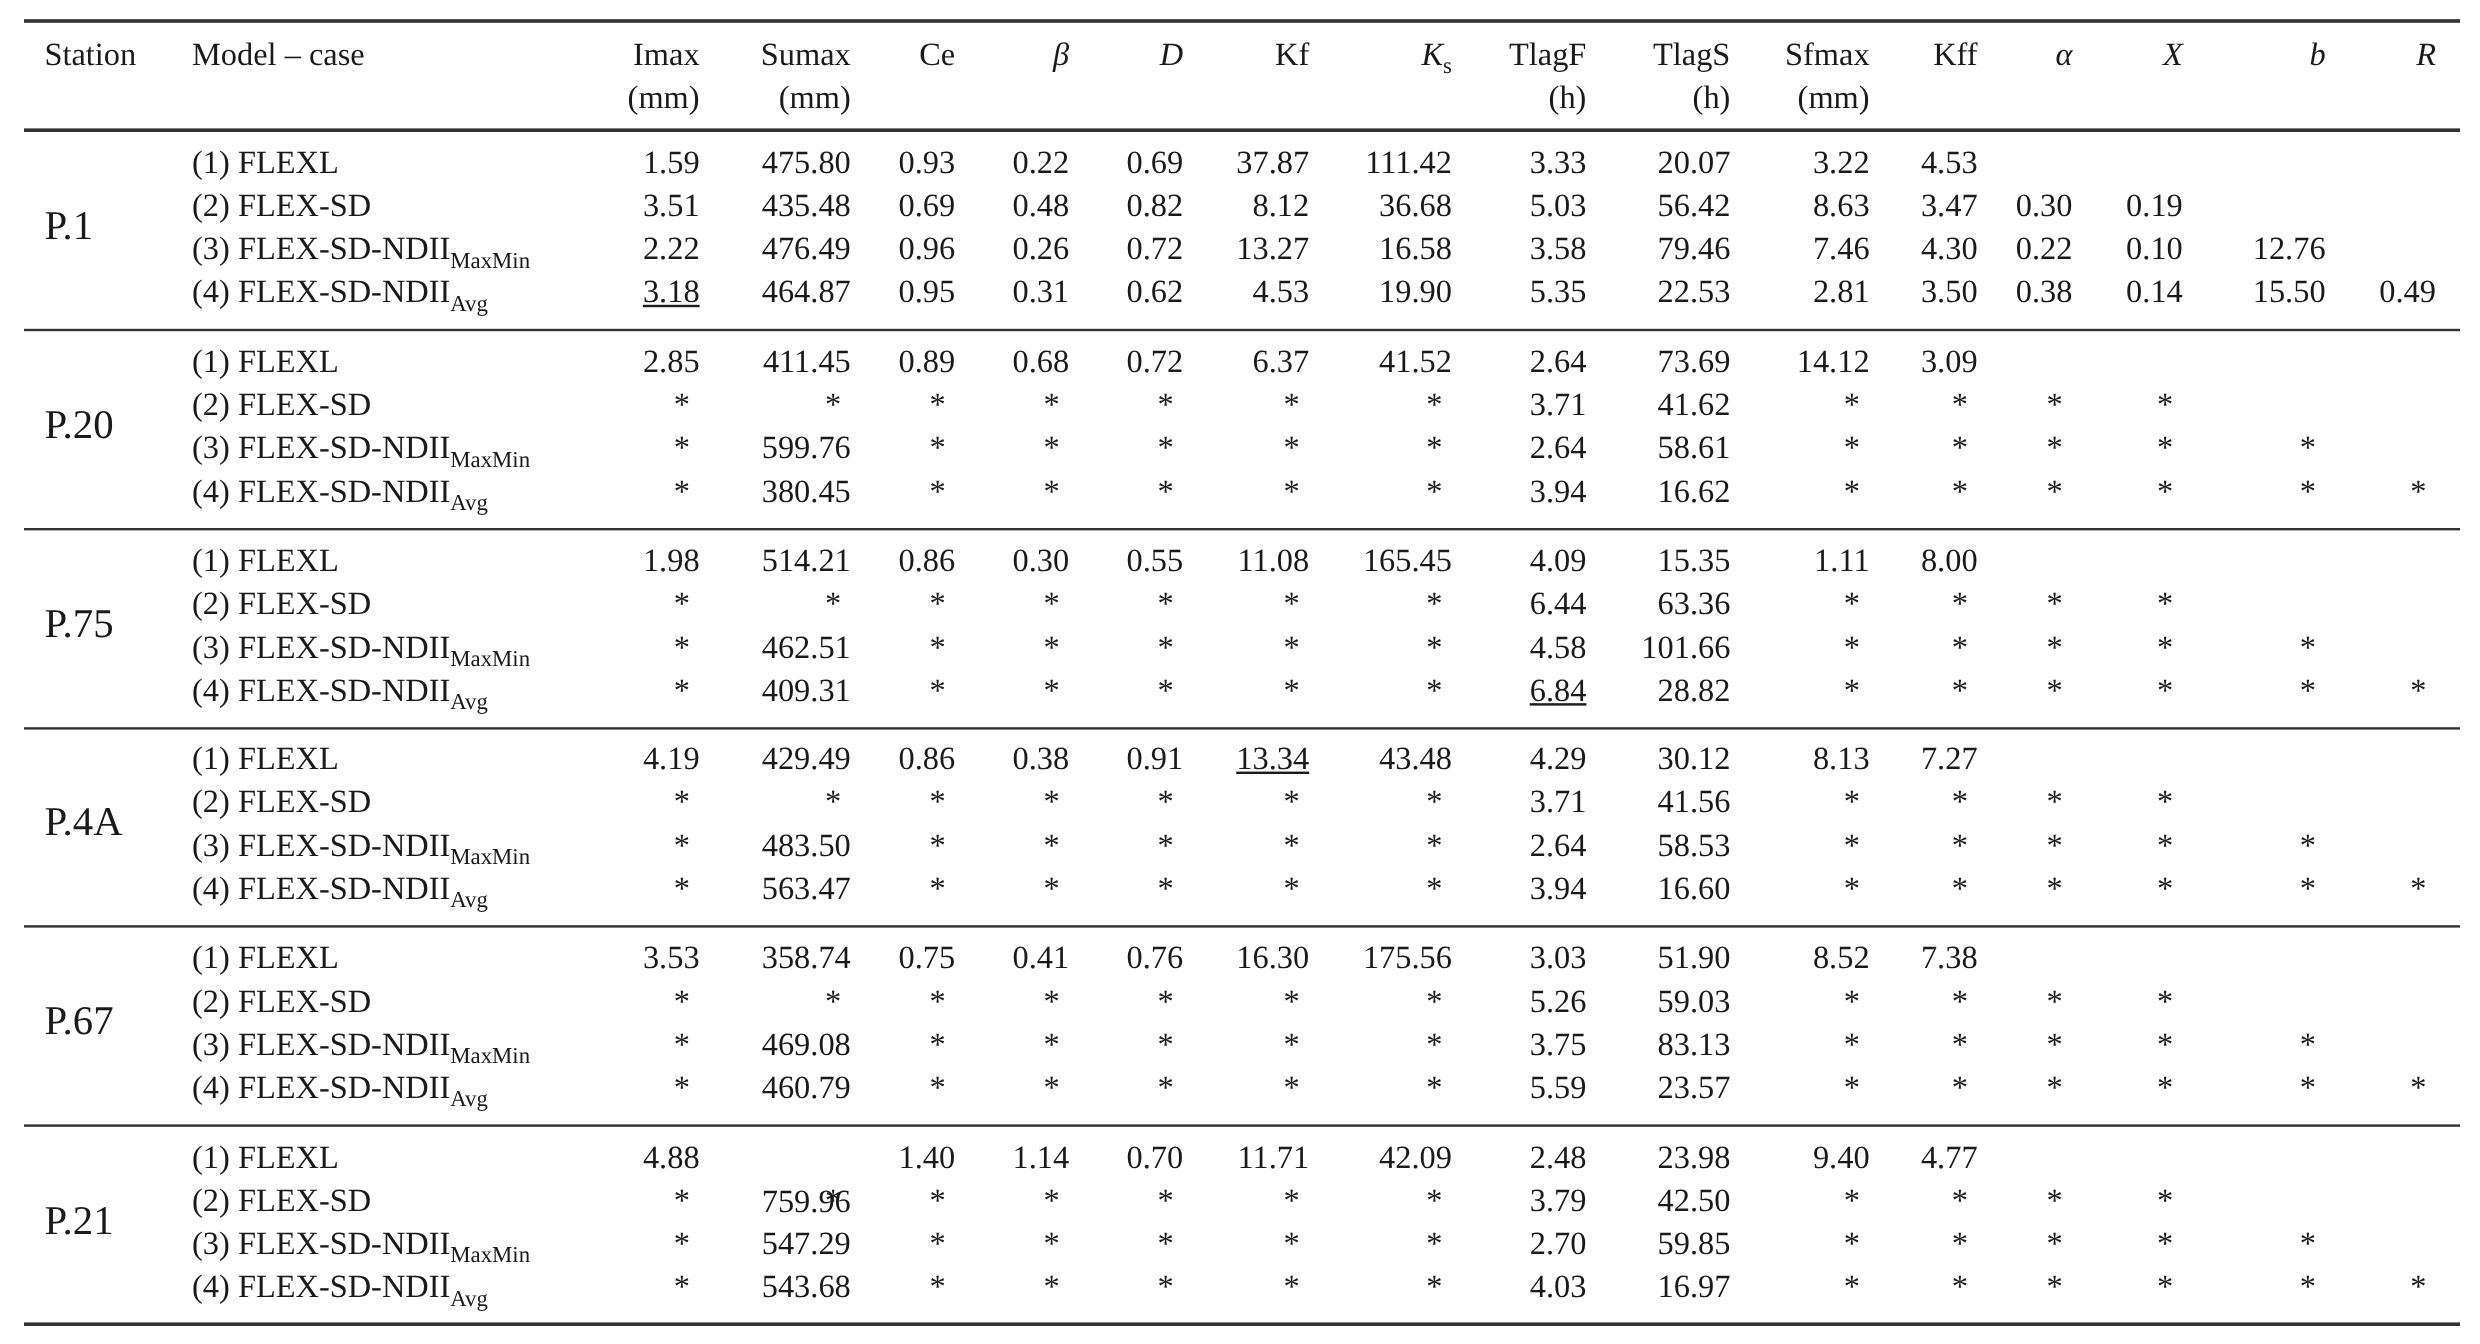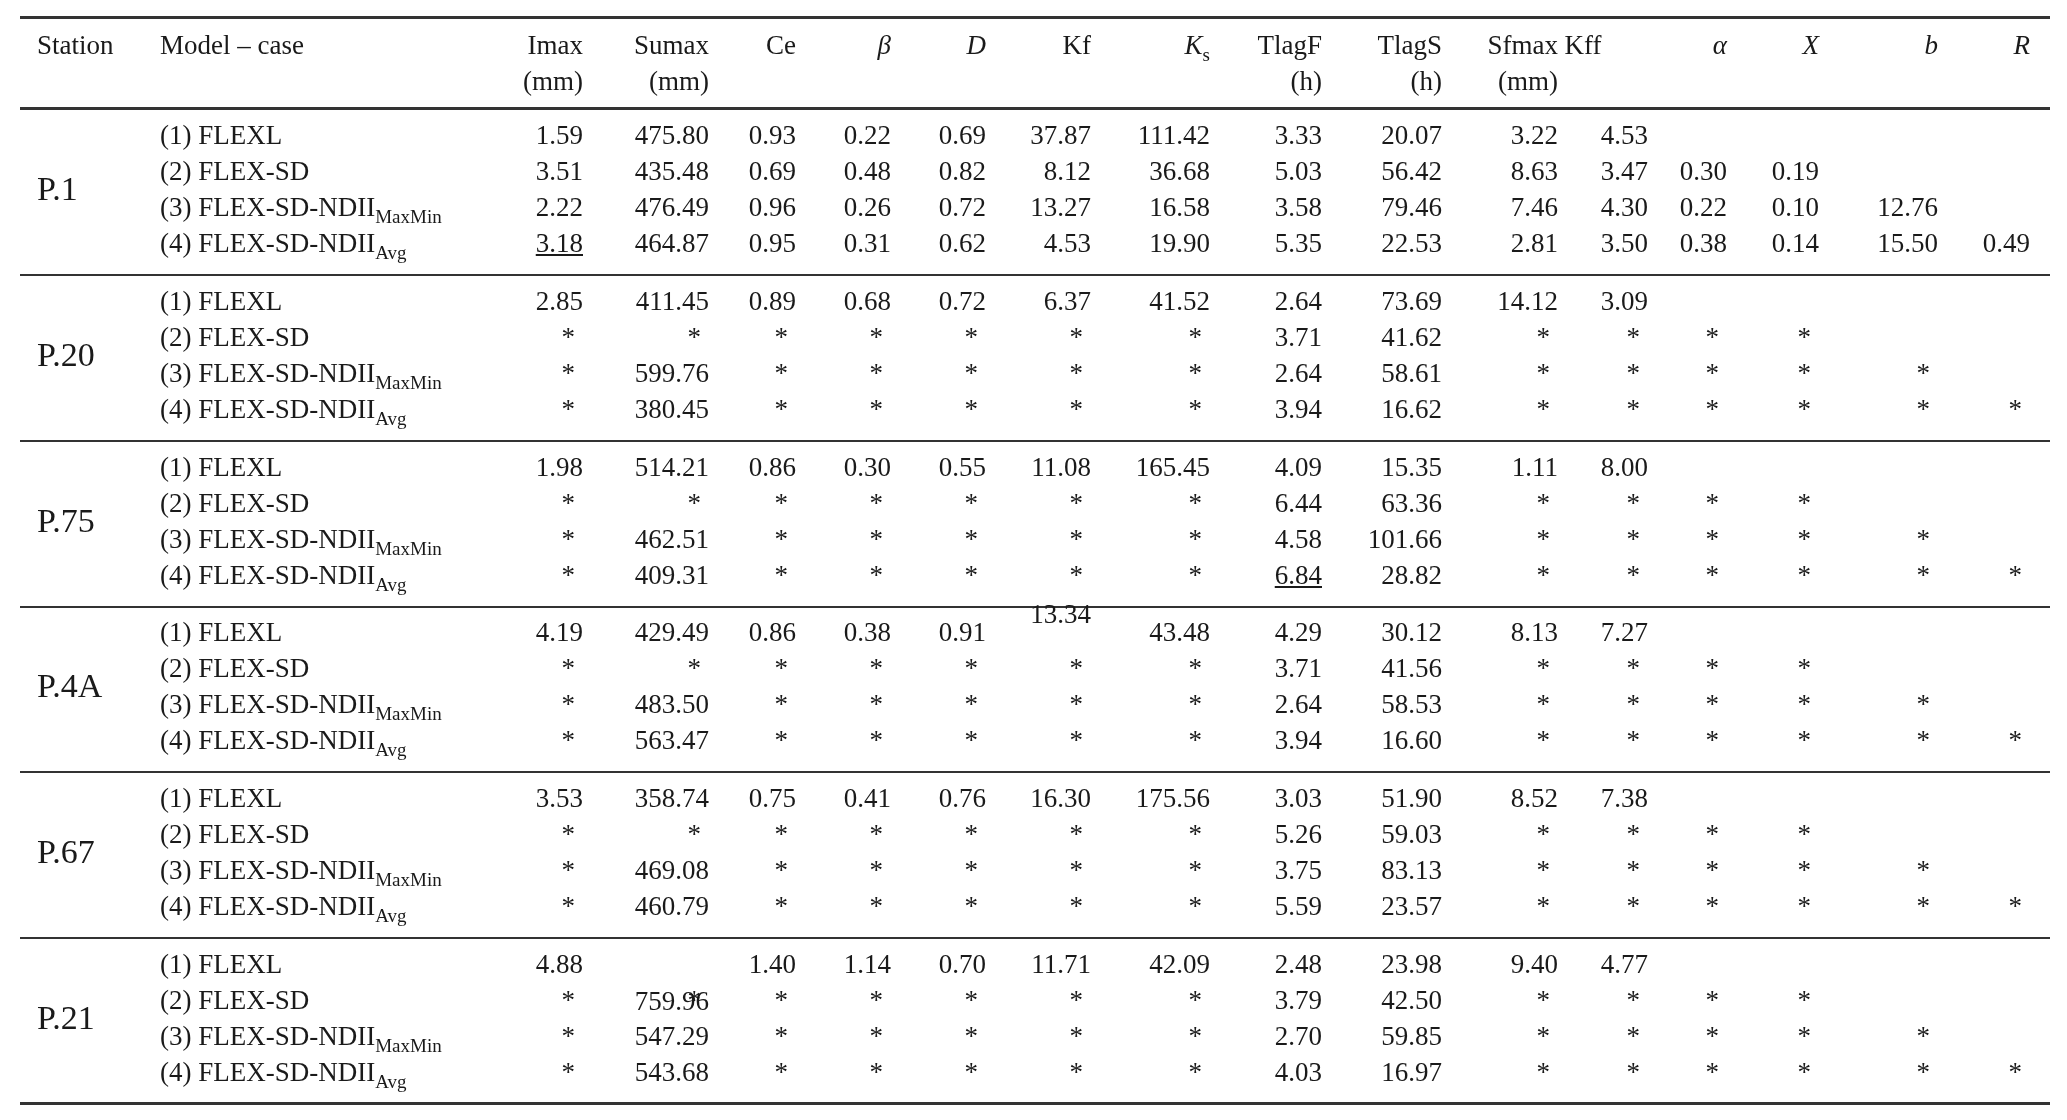--- a/index.html
+++ b/index.html
@@ -27,21 +27,21 @@
     <div class="hdr" style="left: 453px; width: 130px; top: 27px; text-align: right;"><span>Imax</span><br><span>(mm)</span></div>
     <div class="hdr" style="left: 579px; width: 130px; top: 27px; text-align: right;"><span>Sumax</span><br><span>(mm)</span></div>
     <div class="hdr" style="left: 666px; width: 130px; top: 27px; text-align: right;"><span>Ce</span></div>
     <div class="hdr" style="left: 761px; width: 130px; top: 27px; text-align: right;"><span class="it">β</span></div>
     <div class="hdr" style="left: 856px; width: 130px; top: 27px; text-align: right;"><span class="it">D</span></div>
     <div class="hdr" style="left: 961px; width: 130px; top: 27px; text-align: right;"><span>Kf</span></div>
     <div class="hdr" style="left: 1080px; width: 130px; top: 27px; text-align: right;"><span class="it">K</span><sub>s</sub></div>
     <div class="hdr" style="left: 1192px; width: 130px; top: 27px; text-align: right;"><span>TlagF</span><br><span>(h)</span></div>
     <div class="hdr" style="left: 1312px; width: 130px; top: 27px; text-align: right;"><span>TlagS</span><br><span>(h)</span></div>
     <div class="hdr" style="left: 1428px; width: 130px; top: 27px; text-align: right;"><span>Sfmax</span><br><span>(mm)</span></div>
-    <div class="hdr" style="left: 1518px; width: 130px; top: 27px; text-align: center;"><span>Kff</span></div>
+    <div class="hdr" style="left: 1518px; width: 130px; top: 27px; text-align: right;"><span>Kff</span></div>
     <div class="hdr" style="left: 1597px; width: 130px; top: 27px; text-align: right;"><span class="it">α</span></div>
     <div class="hdr" style="left: 1689px; width: 130px; top: 27px; text-align: right;"><span class="it">X</span></div>
     <div class="hdr" style="left: 1808px; width: 130px; top: 27px; text-align: right;"><span class="it">b</span></div>
     <div class="hdr" style="left: 1900px; width: 130px; top: 27px; text-align: right;"><span class="it">R</span></div>
     <div class="station" style="top: 171px;">P.1</div>
     <div class="model" style="top: 117px;"><span>(1) FLEXL</span></div>
     <div class="cell r" style="top: 117px; left: 463px; width: 120px;">1.59</div>
     <div class="cell r" style="top: 117px; left: 589px; width: 120px;">475.80</div>
     <div class="cell r" style="top: 117px; left: 676px; width: 120px;">0.93</div>
     <div class="cell r" style="top: 117px; left: 771px; width: 120px;">0.22</div>
@@ -216,21 +216,21 @@
     <div class="cell r" style="top: 557px; left: 1818px; width: 112px;">*</div>
     <div class="cell r" style="top: 557px; left: 1910px; width: 112px;">*</div>
     <div class="rule mid" style="top: 606px;"></div>
     <div class="station" style="top: 668px;">P.4A</div>
     <div class="model" style="top: 614px;"><span>(1) FLEXL</span></div>
     <div class="cell r" style="top: 614px; left: 463px; width: 120px;">4.19</div>
     <div class="cell r" style="top: 614px; left: 589px; width: 120px;">429.49</div>
     <div class="cell r" style="top: 614px; left: 676px; width: 120px;">0.86</div>
     <div class="cell r" style="top: 614px; left: 771px; width: 120px;">0.38</div>
     <div class="cell r" style="top: 614px; left: 866px; width: 120px;">0.91</div>
-    <div class="cell r" style="top: 596px; left: 971px; width: 120px;">13.34</div>
+    <div class="cell r" style="top: 614px; left: 971px; width: 120px; text-decoration: underline;">13.34</div>
     <div class="cell r" style="top: 614px; left: 1090px; width: 120px;">43.48</div>
     <div class="cell r" style="top: 614px; left: 1202px; width: 120px;">4.29</div>
     <div class="cell r" style="top: 614px; left: 1322px; width: 120px;">30.12</div>
     <div class="cell r" style="top: 614px; left: 1438px; width: 120px;">8.13</div>
     <div class="cell r" style="top: 614px; left: 1528px; width: 120px;">7.27</div>
     <div class="model" style="top: 650px;"><span>(2) FLEX-SD</span></div>
     <div class="cell r" style="top: 650px; left: 463px; width: 112px;">*</div>
     <div class="cell r" style="top: 650px; left: 589px; width: 112px;">*</div>
     <div class="cell r" style="top: 650px; left: 676px; width: 112px;">*</div>
     <div class="cell r" style="top: 650px; left: 771px; width: 112px;">*</div>

